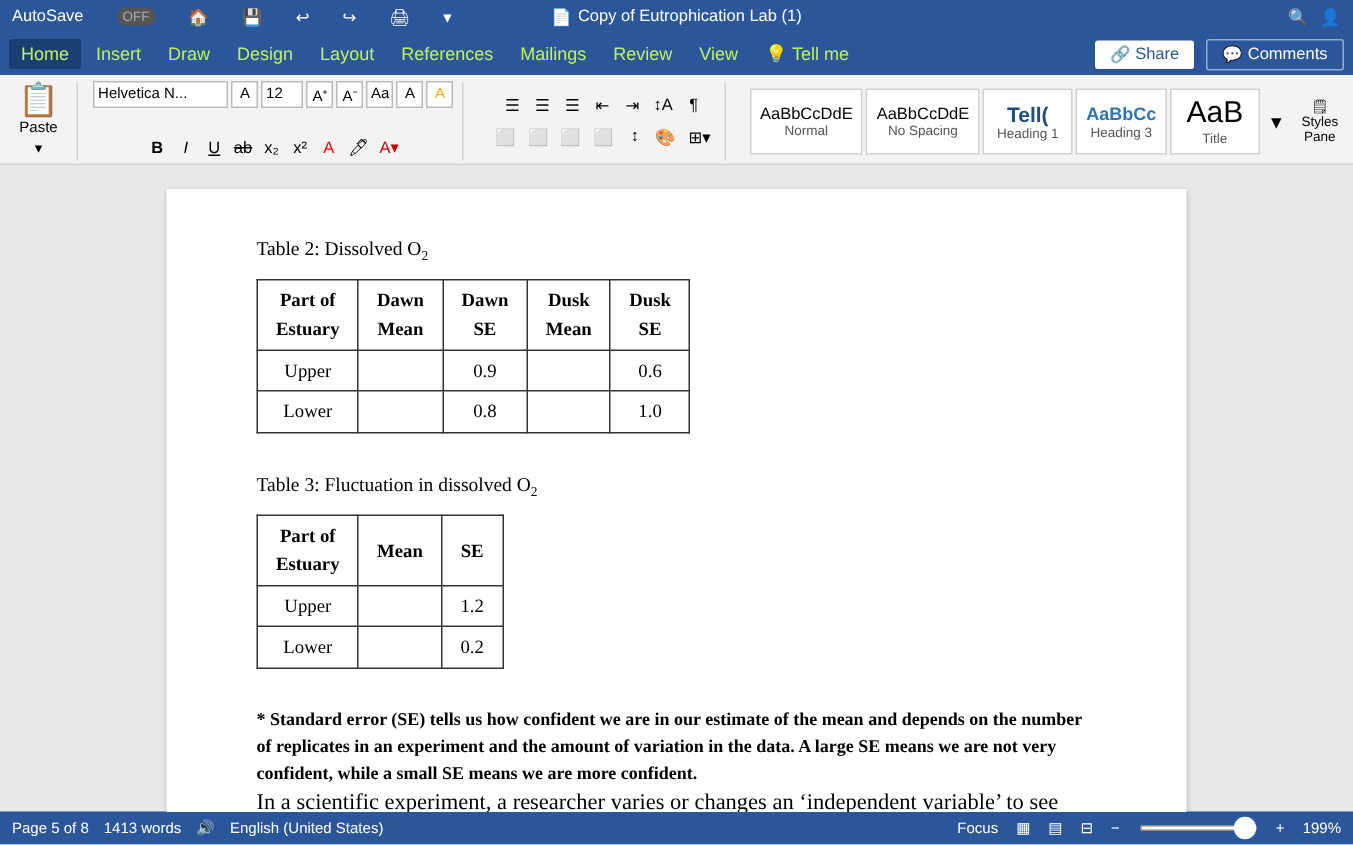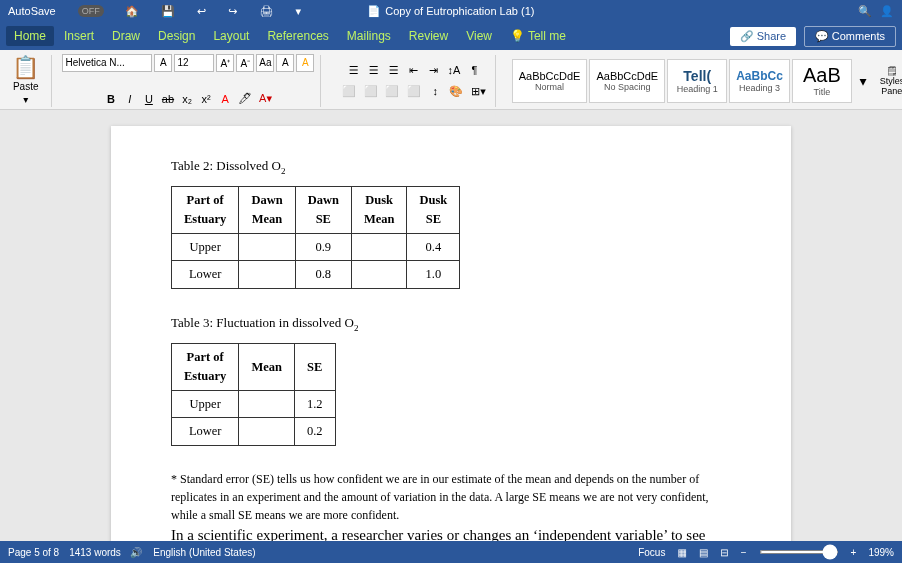--- a/index.html
+++ b/index.html
@@ -90,21 +90,21 @@
       background: white;
       padding: 0 2px;
       width: 90px;
     }
     .font-size-select {
       height: 18px;
       font-size: 10px;
       border: 1px solid #bbb;
       background: white;
       padding: 0 2px;
-      width: 40px;
+      width: 28px;
     }
     .small-btn {
       height: 18px;
       width: 18px;
       font-size: 10px;
       border: 1px solid #bbb;
       background: white;
       cursor: pointer;
       display: flex;
       align-items: center;
@@ -209,21 +209,21 @@
       align-items: center;
       padding: 0 8px;
       color: white;
       font-size: 10px;
       gap: 10px;
     }
     .status-bar-right { margin-left: auto; display: flex; align-items: center; gap: 12px; }
     .zoom-slider { width: 80px; height: 4px; accent-color: white; }
 
     .subscript { font-size: 9px; vertical-align: sub; }
-    .body-text { font-size: 12px; line-height: 1.5; }
+    .body-text { font-size: 12px; line-height: 1.5; font-weight: bold; }
     .large-text { font-size: 15px; line-height: 1.5; }
     .divider-v { width: 1px; height: 40px; background: #d0d0d0; margin: 0 2px; }
   </style>
 </head>
 <body>
 
 <div class="title-bar">
   <div class="title-bar-left">
     <span>AutoSave</span>
     <span class="toggle-off">OFF</span>
@@ -377,21 +377,21 @@
             <th>Dusk<br>Mean</th>
             <th>Dusk<br>SE</th>
           </tr>
         </thead>
         <tbody>
           <tr>
             <td>Upper</td>
             <td></td>
             <td>0.9</td>
             <td></td>
-            <td>0.4</td>
+            <td>0.6</td>
           </tr>
           <tr>
             <td>Lower</td>
             <td></td>
             <td>0.8</td>
             <td></td>
             <td>1.0</td>
           </tr>
         </tbody>
       </table>

